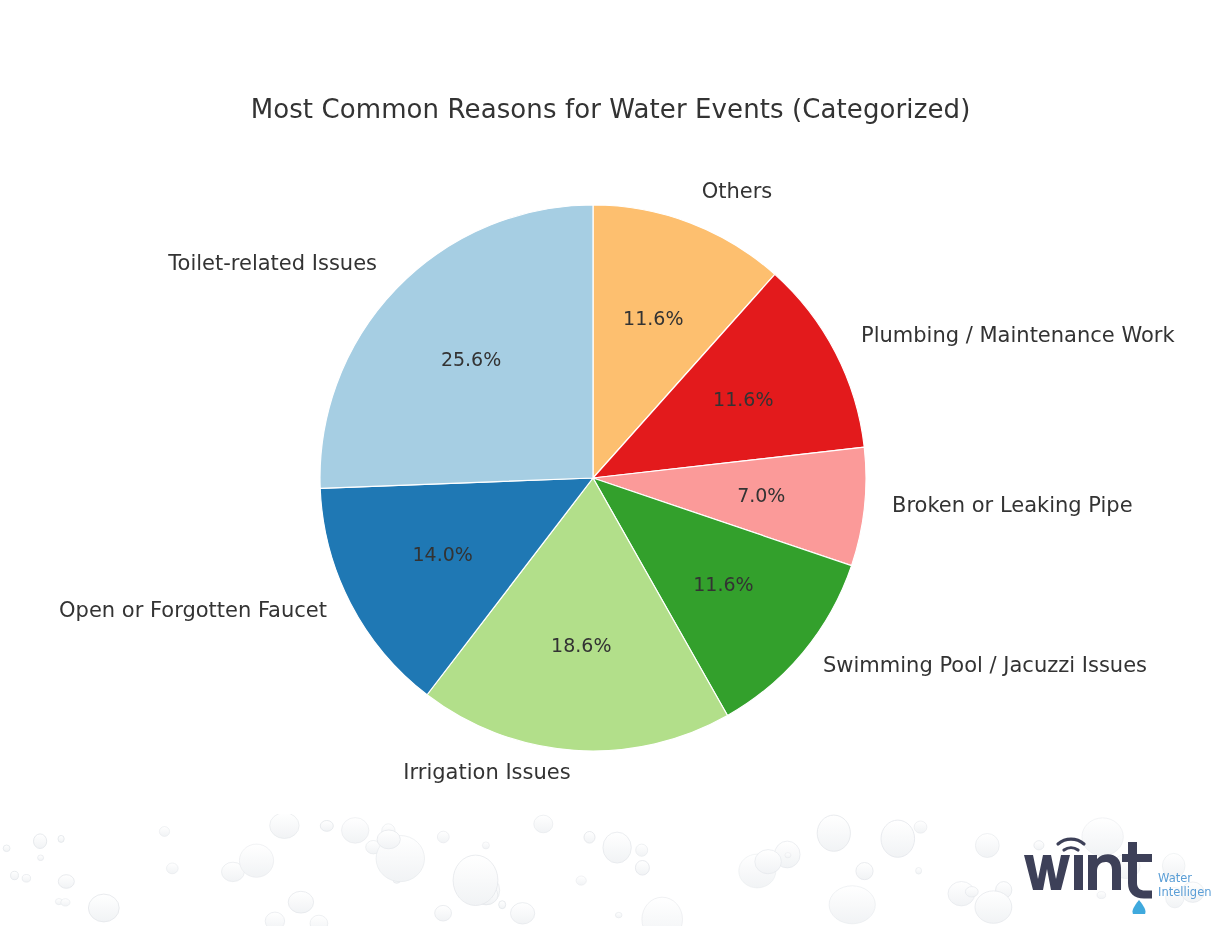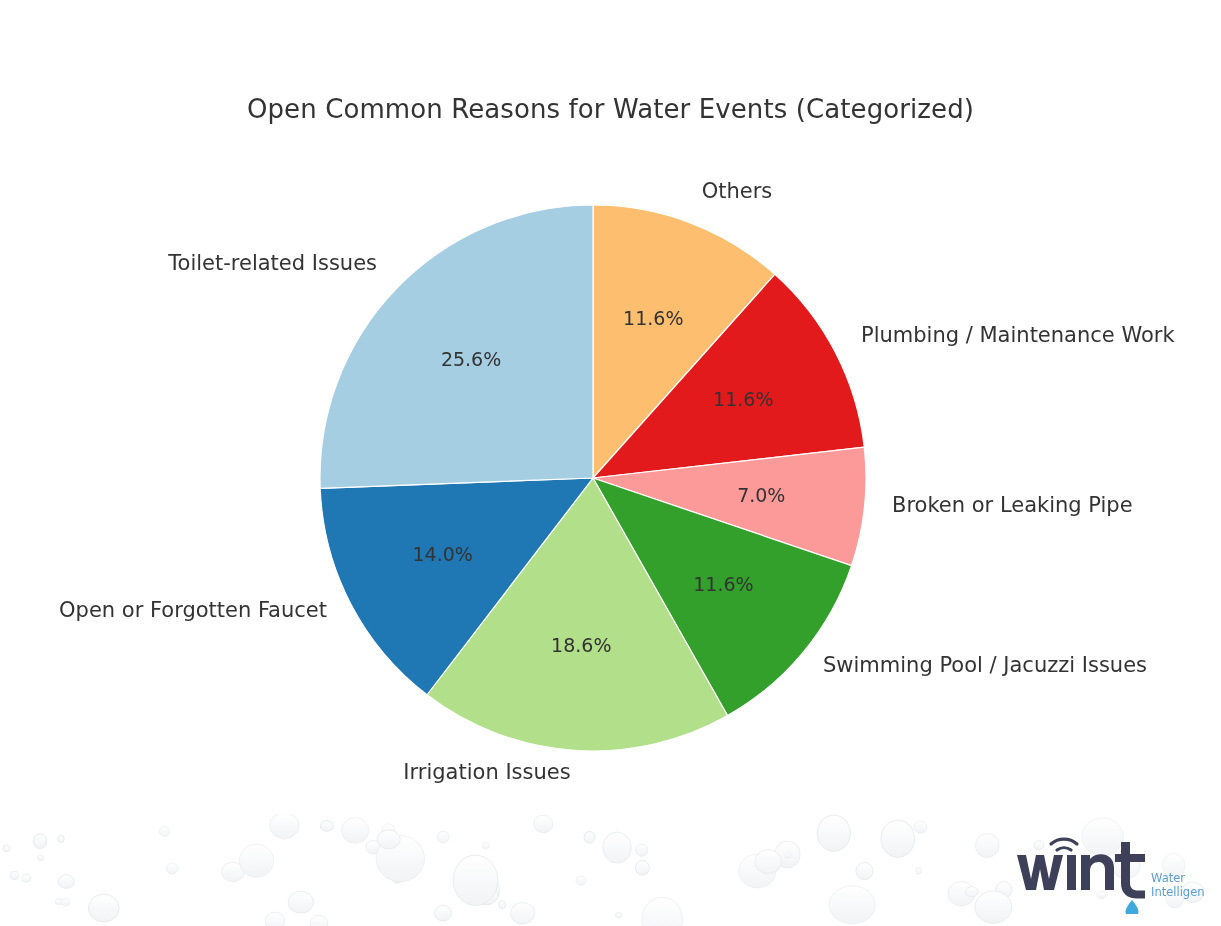--- a/index.html
+++ b/index.html
@@ -69,31 +69,31 @@
     width: 1221px;
     height: 112px;
     overflow: hidden;
     background: #ffffff;
   }
   #droplet-band svg { display: block; }
 
   
   #logo {
     position: absolute;
-    right: 16px;
+    right: 9px;
     bottom: 12px;
     width: 190px;
     height: 86px;
   }
   #logo svg { display: block; }
 </style>
 </head>
 <body>
 
-<div id="chart-title">Open Common Reasons for Water Events (Categorized)</div>
+<div id="chart-title">Most Common Reasons for Water Events (Categorized)</div>
 
 <div id="pie-wrap">
   <svg id="pie-svg" width="1221" height="830" viewBox="0 0 1221 830">
     <g id="slices-group">
         <path d="M 593 478 L 593.00 205.00 A 273 273 0 0 1 774.82 274.36 Z" fill="#fdbf6f" class="slice-path"></path>
         <path d="M 593 478 L 774.82 274.36 A 273 273 0 0 1 864.26 447.19 Z" fill="#e31a1c" class="slice-path"></path>
         <path d="M 593 478 L 864.26 447.19 A 273 273 0 0 1 851.56 565.62 Z" fill="#fb9a99" class="slice-path"></path>
         <path d="M 593 478 L 851.56 565.62 A 273 273 0 0 1 727.51 715.56 Z" fill="#33a02c" class="slice-path"></path>
         <path d="M 593 478 L 727.51 715.56 A 273 273 0 0 1 427.04 694.76 Z" fill="#b2df8a" class="slice-path"></path>
         <path d="M 593 478 L 427.04 694.76 A 273 273 0 0 1 320.19 488.29 Z" fill="#1f78b4" class="slice-path"></path>

